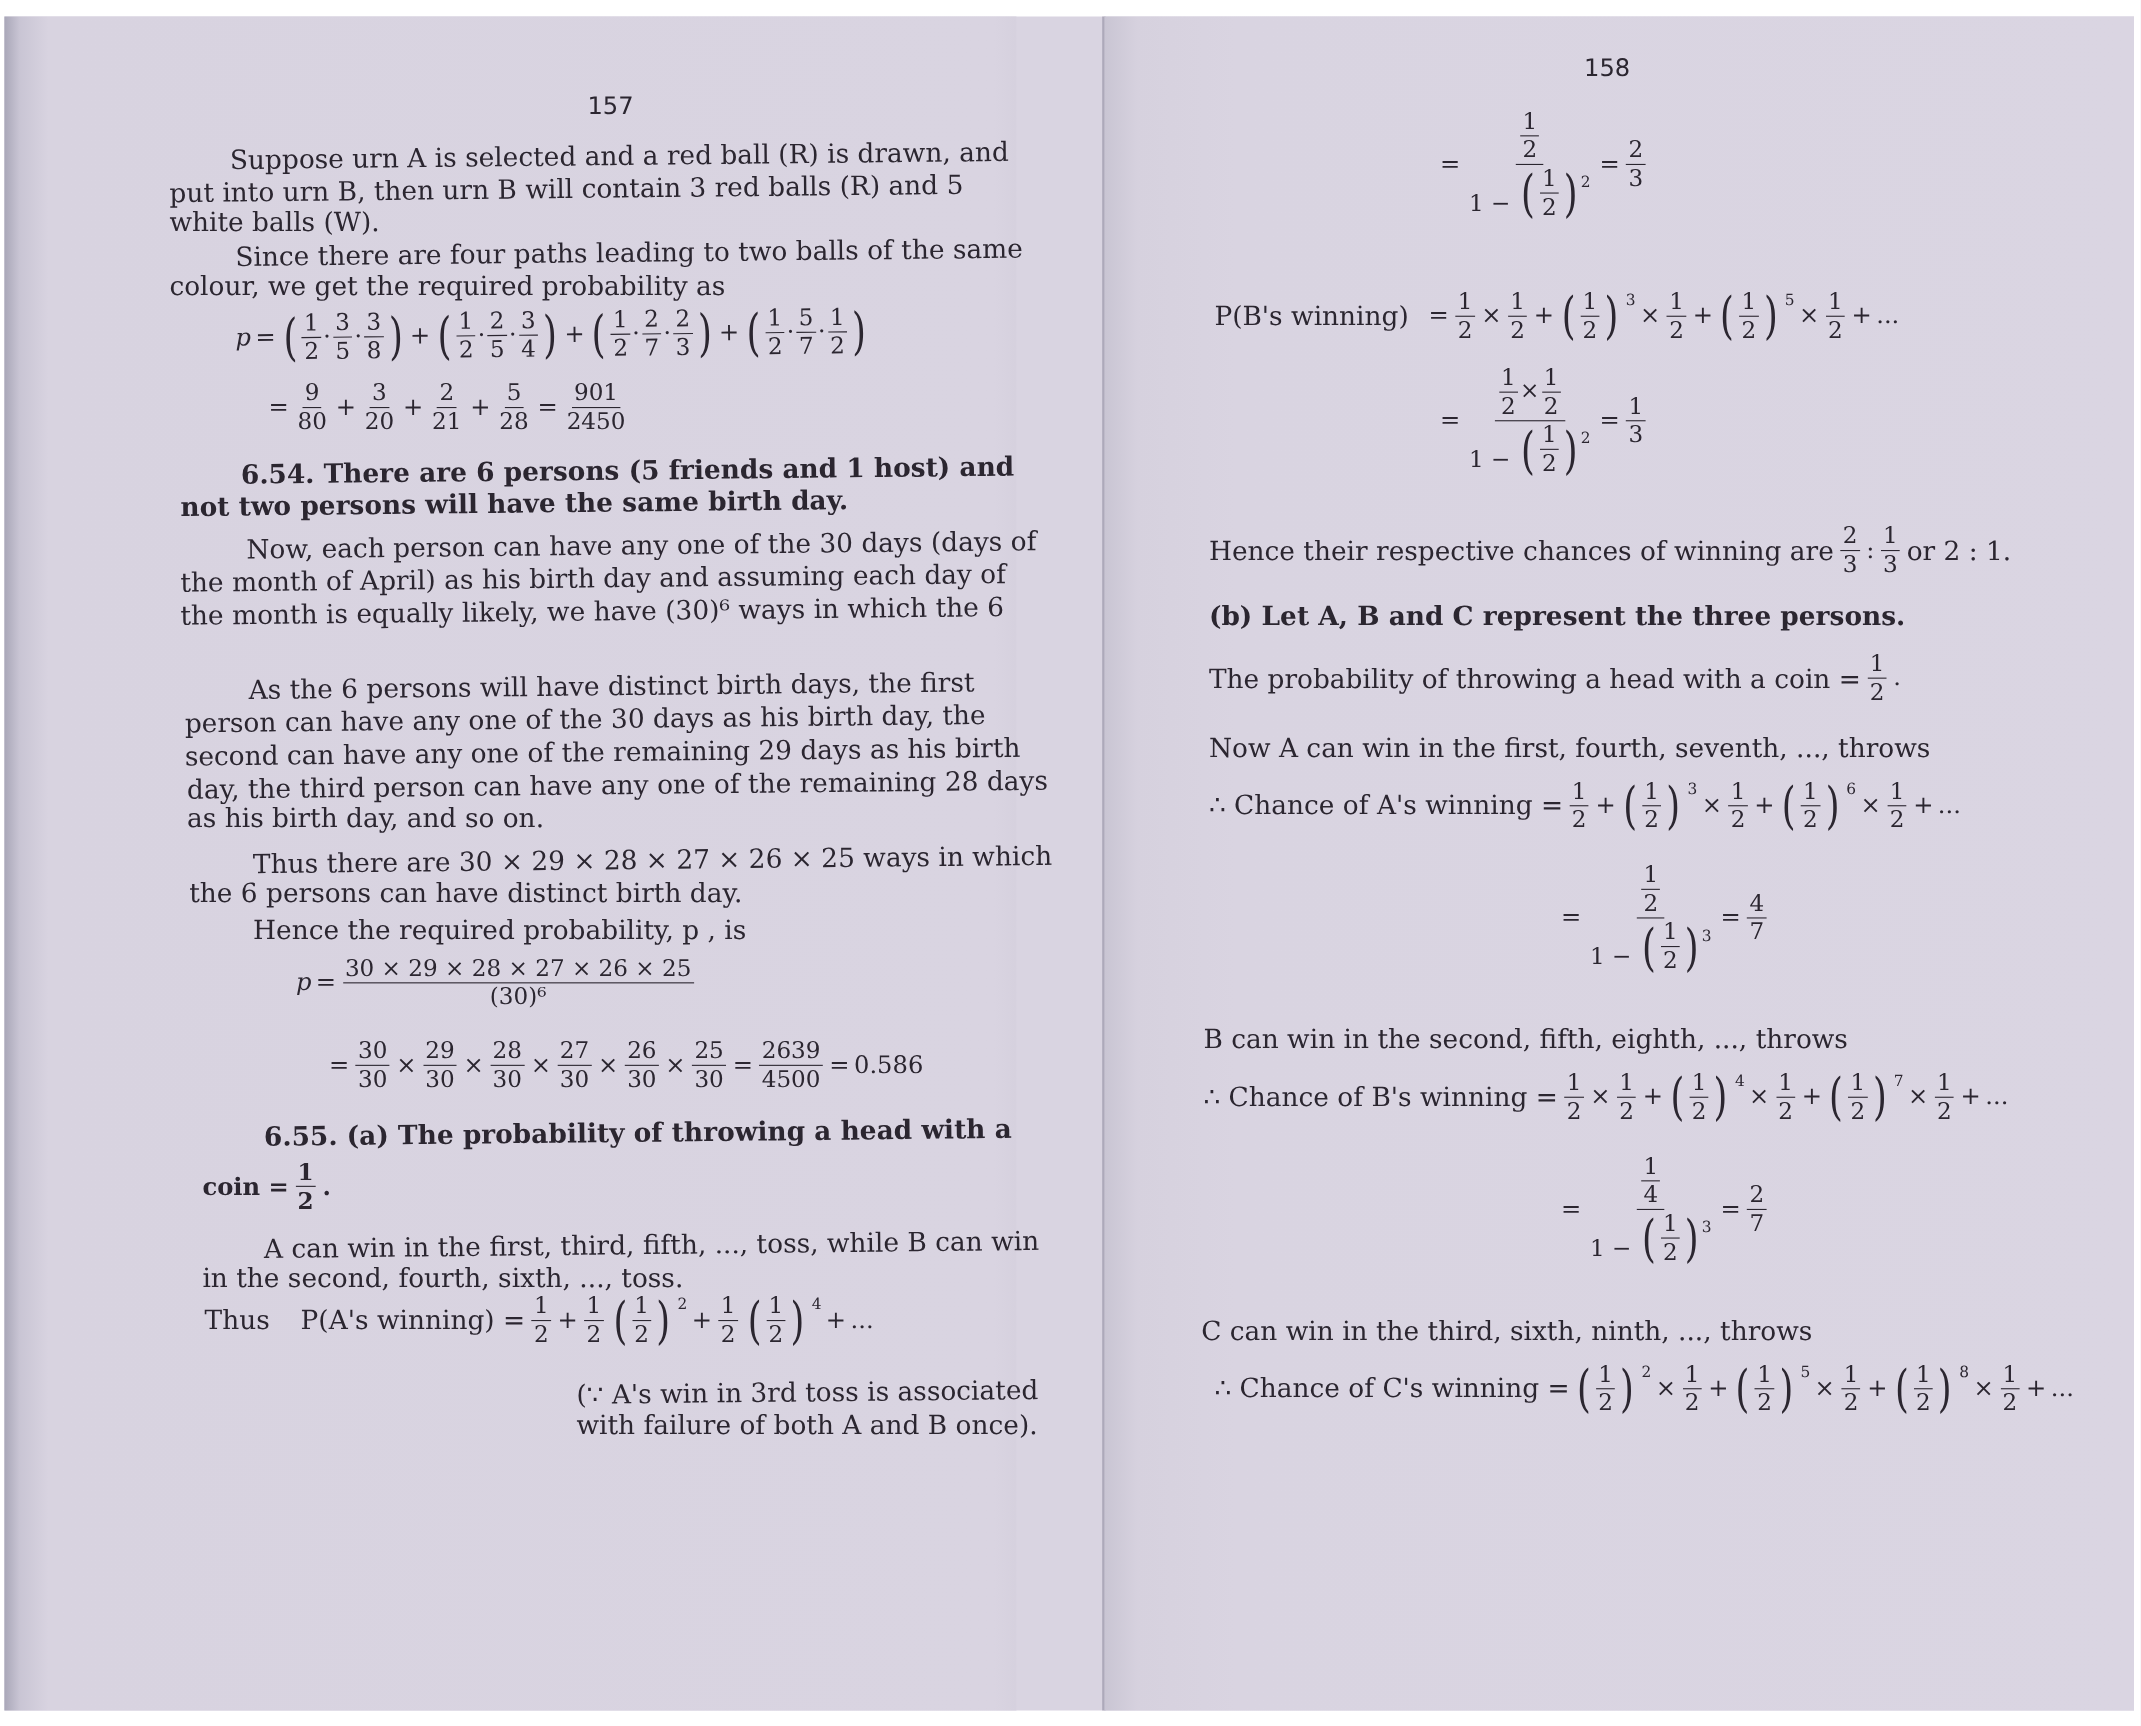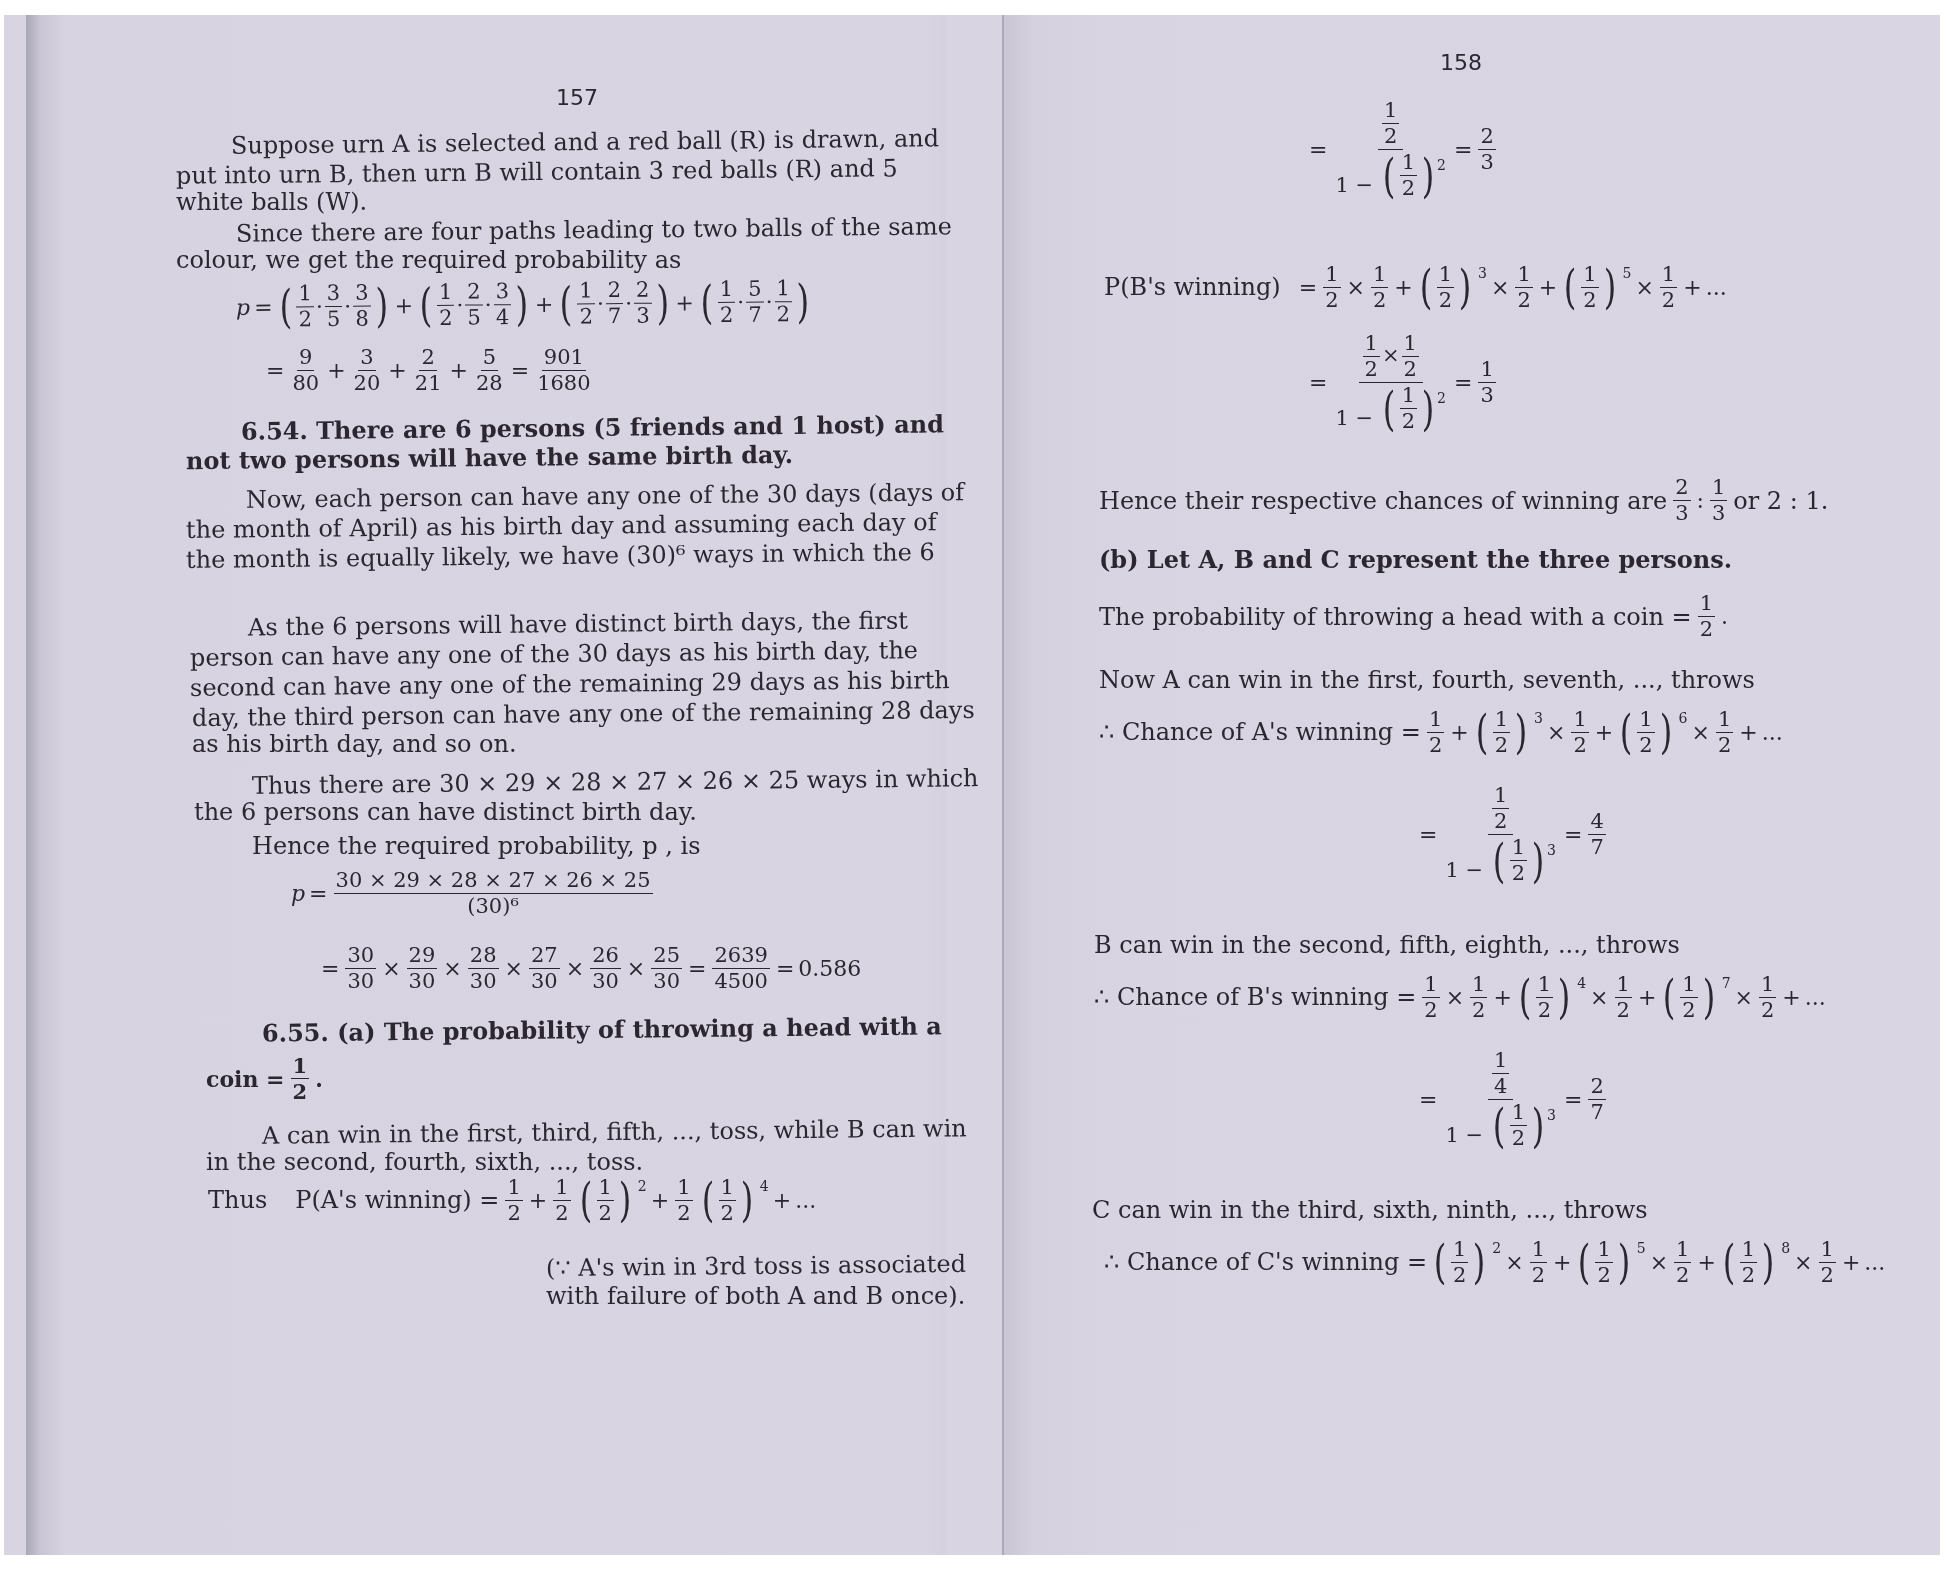--- a/index.html
+++ b/index.html
@@ -2,21 +2,21 @@
 <html><head>
 <meta charset="utf-8">
 <style>
   html, body { margin: 0; padding: 0; background: #ffffff; }
   body { width: 1946px; height: 1569px; position: relative; overflow: hidden;
          font-family: "DejaVu Serif", "Liberation Serif", serif; color: #2b2630; }
   .spread { position: absolute; left: 4px; top: 15px; width: 1936px; height: 1540px;
             background: #d9d4e1; }
   .page { position: absolute; top: 0; height: 100%; }
   .page.left { left: 0; width: 920px;
-               background: linear-gradient(to right, #a9a7b8 0px, #c9c5d4 14px, #d8d3e0 40px, #d9d4e1 900px, #cfcad8 960px, #b5b1c2 985px, #9d9aae 1000px); margin-left: 22px; }
+               background: linear-gradient(to right, #a9a7b8 0px, #c9c5d4 14px, #d8d3e0 40px, #d9d4e1 900px, #cfcad8 960px, #b5b1c2 985px, #9d9aae 1000px); }
   .page.right { left: 1000px; width: 936px;
                background: linear-gradient(to right, #c9c5d3 0px, #d6d1de 30px, #d9d4e1 120px, #dad5e2 100%); }
   .gutter-line { position: absolute; left: 998px; top: 0; width: 3px; height: 100%; background: #8f8ca0; opacity: 0.6; }
 
   .abs { position: absolute; white-space: nowrap; }
   .txt { font-size: 24px; line-height: 30px; }
   .bold { font-weight: bold; }
   .pgnum { font-family: "DejaVu Sans", sans-serif; font-size: 22px; }
   i.v { font-style: italic; }
 
@@ -135,21 +135,21 @@
           <span class="d">21</span>
         </span>
         <span>+</span>
       <span class="frac">
           <span class="n">5</span>
           <span class="d">28</span>
         </span>
         <span>=</span>
       <span class="frac">
           <span class="n">901</span>
-          <span class="d">1680</span>
+          <span class="d">2450</span>
         </span>
     </div>
 
     <div class="abs txt bold" style="left:215px; top:398px; transform:rotate(-0.6deg);">6.54. There are 6 persons (5 friends and 1 host) and</div>
     <div class="abs txt bold" style="left:160px; top:428px; transform:rotate(-0.6deg);">not two persons will have the same birth day.</div>
 
     <div class="abs txt" style="left:220px; top:466px; transform:rotate(-0.6deg);">Now, each person can have any one of the 30 days (days of</div>
     <div class="abs txt" style="left:160px; top:496px; transform:rotate(-0.6deg);">the month of April) as his birth day and assuming each day of</div>
     <div class="abs txt" style="left:160px; top:526px; transform:rotate(-0.6deg);">the month is equally likely, we have (30)⁶ ways in which the 6</div>
 

